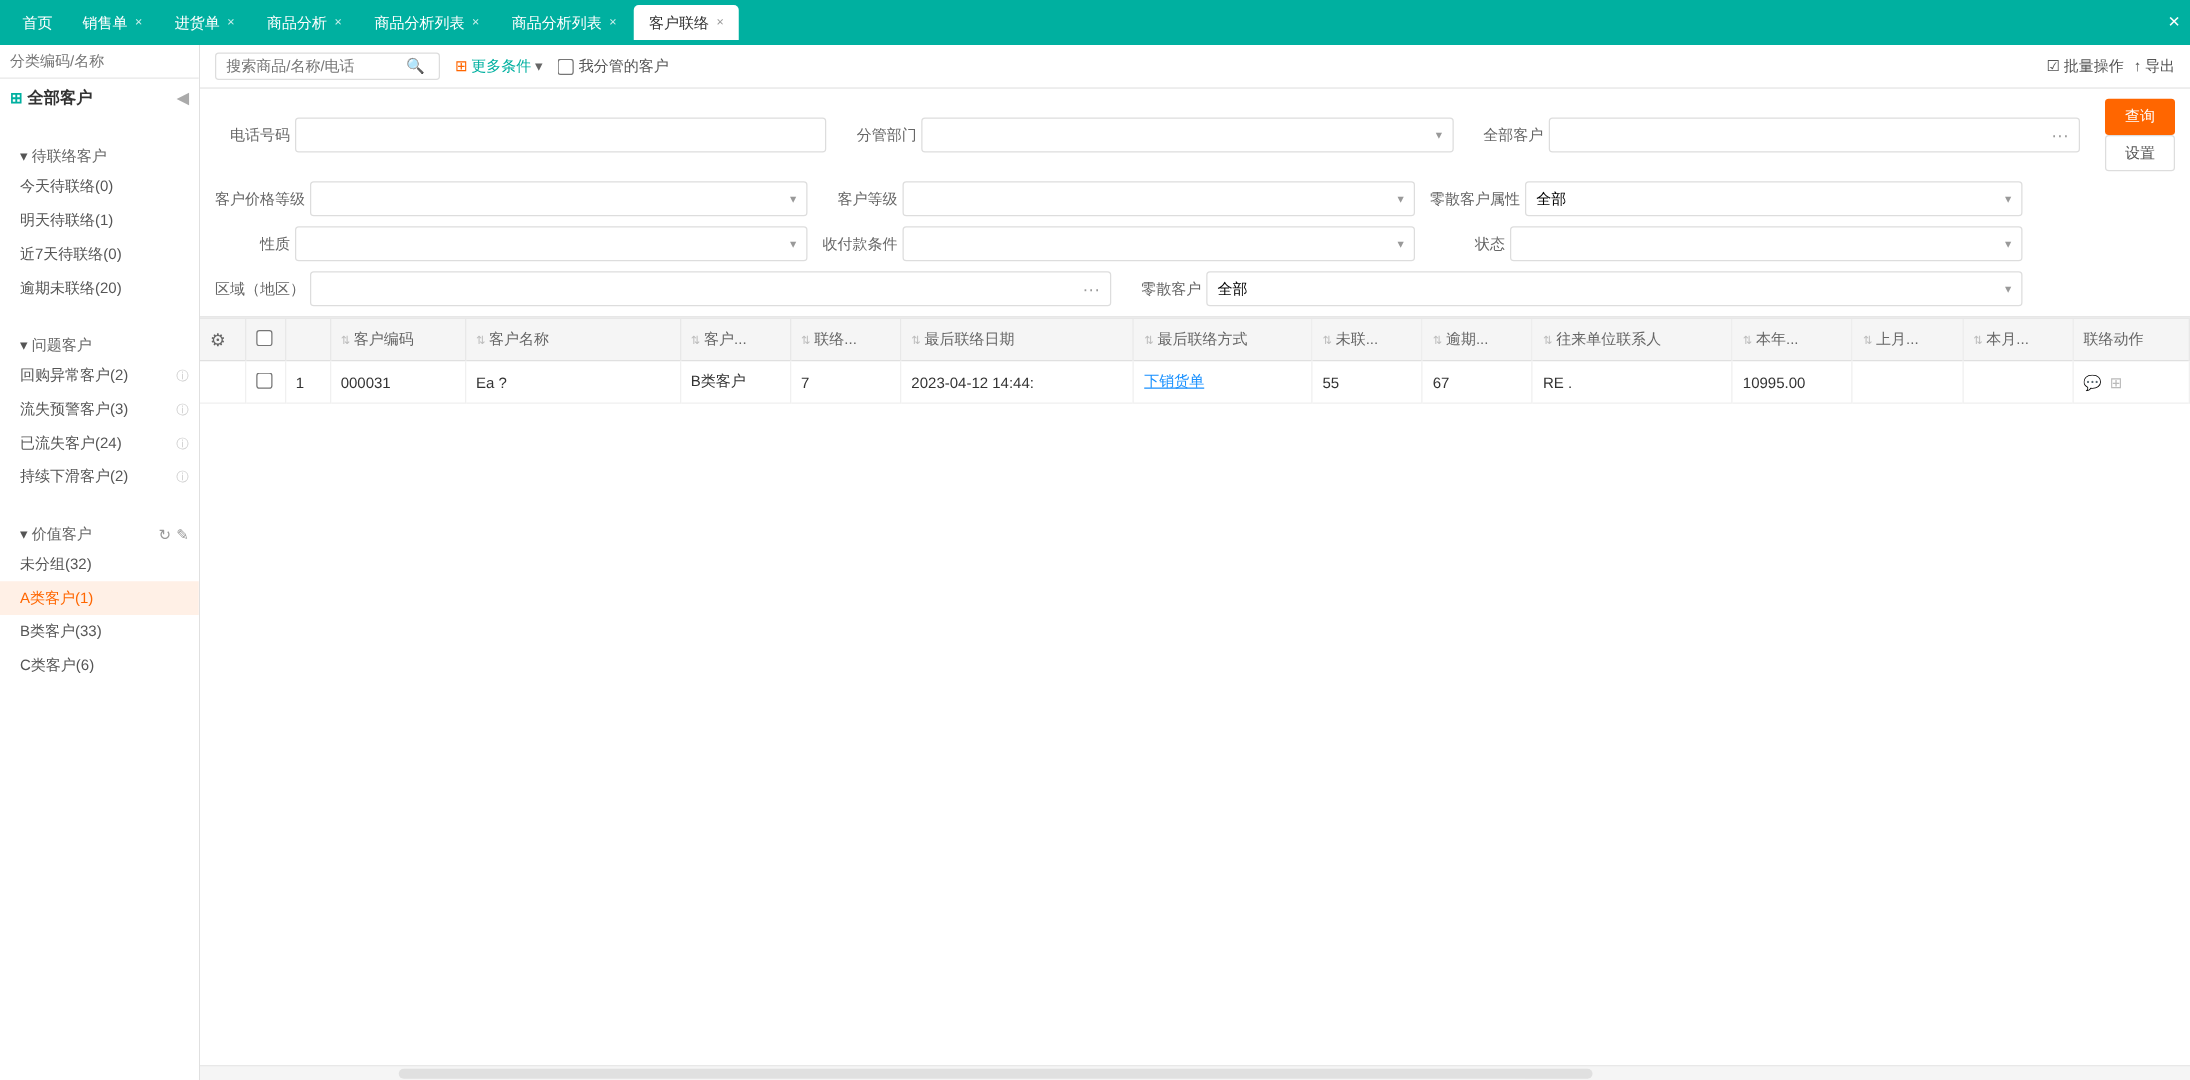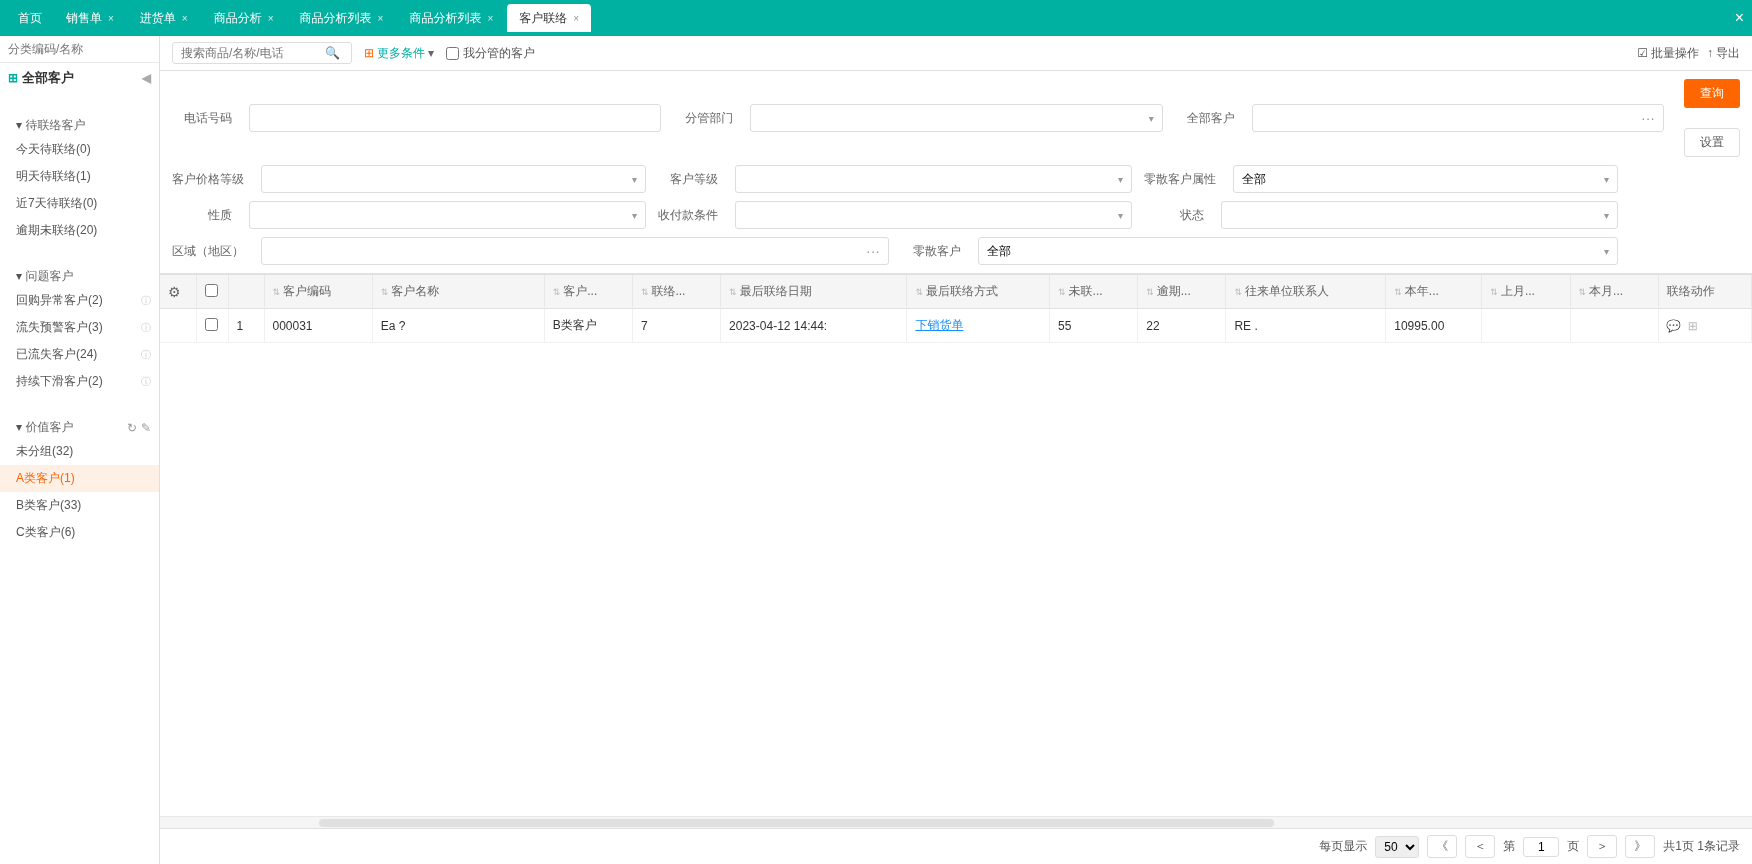--- a/index.html
+++ b/index.html
@@ -191,21 +191,21 @@
       display: flex;
       align-items: center;
       gap: 12px;
       margin-bottom: 8px;
     }
     .filter-row:last-child { margin-bottom: 0; }
     .filter-field {
       display: flex;
       align-items: center;
       flex: 1;
-      gap: 17px;
+      gap: 4px;
     }
     .filter-field label {
       color: #666;
       white-space: nowrap;
       min-width: 60px;
       text-align: right;
     }
     .filter-field .field-input {
       flex: 1;
       border: 1px solid #ddd;
@@ -503,21 +503,21 @@
             <span class="chevron">▾</span>
           </div>
         </div>
         <div class="filter-field">
           <label>全部客户</label>
           <div class="field-input">
             <span></span>
             <span class="dots">···</span>
           </div>
         </div>
-        <div style="display:flex;flex-direction:column;gap:20px;margin-left:8px;">
+        <div style="display:flex;flex-direction:column;gap:0;margin-left:8px;">
           <button class="btn-query">查询</button>
           <button class="btn-setting">设置</button>
         </div>
       </div>
 
       <div class="filter-row">
         <div class="filter-field">
           <label>客户价格等级</label>
           <div class="field-input">
             <span></span>
@@ -682,49 +682,35 @@
             <td>1</td>
             <td>000031</td>
             <td>Ea ?</td>
             <td>B类客户</td>
             <td>7</td>
             <td>2023-04-12 14:44:</td>
             <td>
               <span class="td-link">下销货单</span>
             </td>
             <td>55</td>
-            <td>22</td>
+            <td>67</td>
             <td>RE .</td>
             <td>10995.00</td>
             <td></td>
             <td></td>
             <td>
               <div class="row-icons">
                 <span style="cursor:pointer;">💬</span>
                 <span style="cursor:pointer;">⊞</span>
               </div>
             </td>
           </tr>
         </tbody>
       </table>
     </div>
 
     <div class="scrollbar-wrap">
       <div class="scrollbar-track"></div>
     </div>
 
-    <div class="pagination-bar">
-      <span>每页显示</span>
-      <select class="page-size-select">
-        <option>50</option>
-      </select>
-      <button class="page-btn">《</button>
-      <button class="page-btn">＜</button>
-      <span>第</span>
-      <input class="page-input" type="text" value="1" style="">
-      <span>页</span>
-      <button class="page-btn">＞</button>
-      <button class="page-btn">》</button>
-      <span>共1页 1条记录</span>
-    </div>
 
   </div>
 </div>
 
 </body></html>

